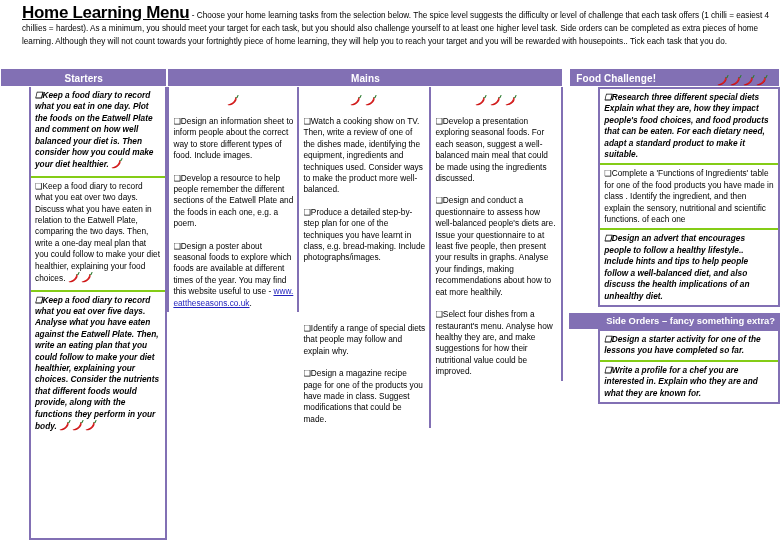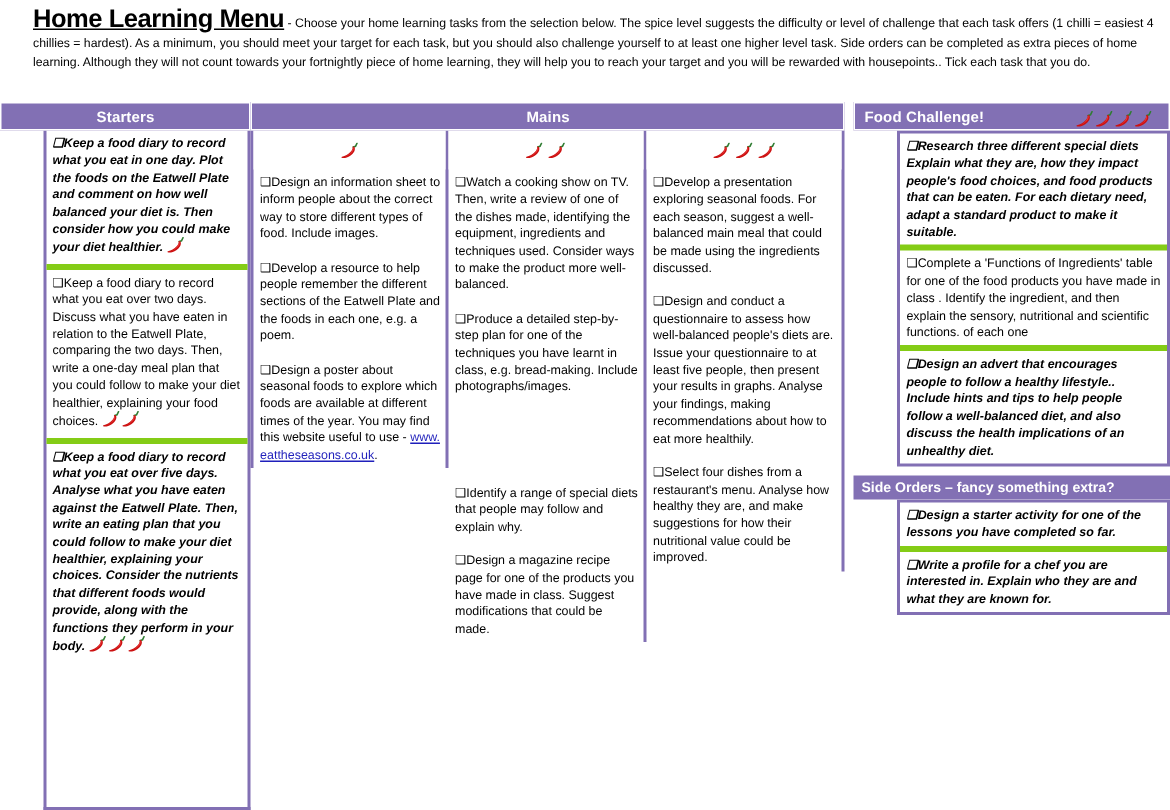--- a/index.html
+++ b/index.html
@@ -68,21 +68,21 @@
     margin-left: 29px;
   }
   .task {
     padding: 3px 4px 3px 4px;
     font-size: 8.3px;
     line-height: 11.4px;
     color: #000;
     position: relative;
   }
   .bolditalic { font-weight: bold; font-style: italic; }
-  .sep { border-top: 4px solid #84cc16; }
+  .sep { border-top: 2px solid #84cc16; }
 
   .mains-inner { display: flex; align-items: flex-start; height: 100%; }
   .mains-sub { width: 132px; border-left: 2px solid #8270b4; border-right:2px solid #8270b4; }
   .mains-sub:first-child { border-left: 2px solid #8270b4; }
 
   .chilli-row {
     height: 26px;
     display: flex;
     align-items: center;
     justify-content: center;
@@ -276,21 +276,21 @@
           <span>❑</span><span>Research three different special diets Explain what they are, how they impact people's food choices, and food products that can be eaten. For each dietary need, adapt a standard product to make it suitable.</span>
         </div>
         <div class="task sep">
           <span>❑</span><span>Complete a 'Functions of Ingredients' table for one of the food products you have made in class . Identify the ingredient, and then explain the sensory, nutritional and scientific functions. of each one</span>
         </div>
         <div class="task sep bolditalic">
           <span>❑</span><span>Design an advert that encourages people to follow a healthy lifestyle.. Include hints and tips to help people follow a well-balanced diet, and also discuss the health implications of an unhealthy diet.</span>
         </div>
       </div>
 
-      <div class="sideorders-hdr" style="margin-top:6px;">Side Orders – fancy something extra?</div>
+      <div class="sideorders-hdr" style="margin-top:6px;text-align:right;">Side Orders – fancy something extra?</div>
 
       <div class="cellwrap">
         <div class="task bolditalic">
           <span>❑</span><span>Design a starter activity for one of the lessons you have completed so far.</span>
         </div>
         <div class="task sep bolditalic">
           <span>❑</span><span>Write a profile for a chef you are interested in. Explain who they are and what they are known for.</span>
         </div>
       </div>
     </div>

